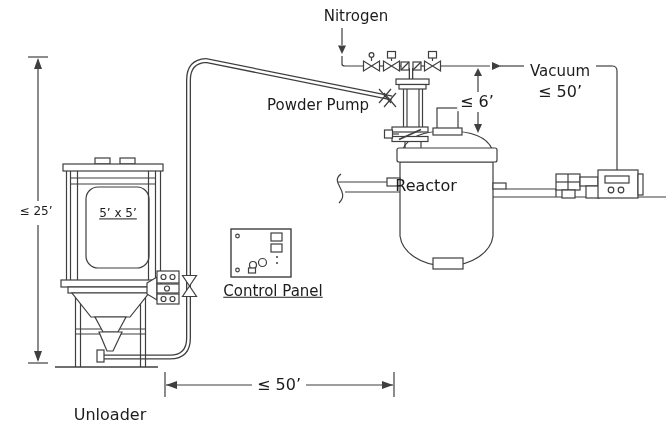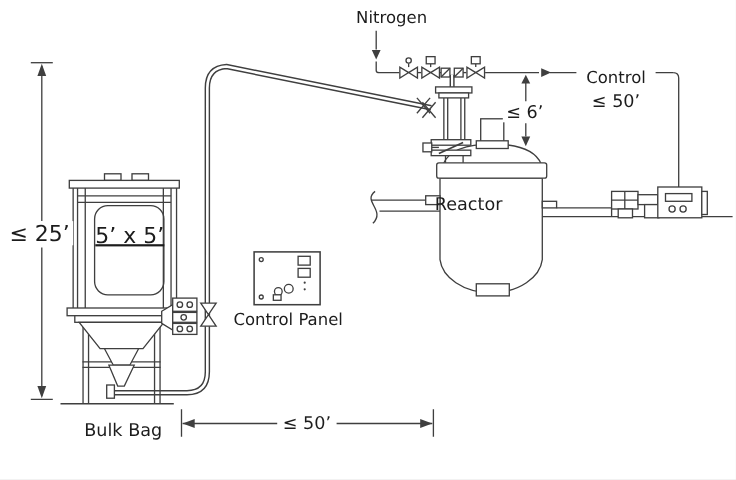--- a/index.html
+++ b/index.html
@@ -1,20 +1,20 @@
 <!DOCTYPE html>
 <html><head>
 <meta charset="utf-8">
 <style>
   html,body{margin:0;padding:0;background:#e8e8e8;font-family:"DejaVu Sans","Liberation Sans",sans-serif;}
   .stage{position:relative;width:669px;height:436px;background:#ffffff;overflow:hidden;margin:0 auto;}
   .stage svg{position:absolute;left:0;top:0;}
   .lbl{position:absolute;transform:translate(-50%,-50%);color:#1c1c1c;font-size:15px;white-space:nowrap;line-height:1.1;}
   .dim{font-size:16px;background:#ffffff;padding:0 3px;}
-  .big{font-size:20px;}
+  .big{font-size:12px;}
   .sz16{font-size:16px;}
 </style>
 </head>
 <body>
 
 <div class="stage">
 
 <svg width="669" height="436" viewBox="0 0 669 436" fill="none" stroke="#3f3f3f" stroke-width="1.2">
 
   <g>
@@ -196,23 +196,24 @@
     <line x1="165" y1="372" x2="165" y2="397"></line>
     <line x1="394" y1="372" x2="394" y2="397"></line>
     <line x1="166" y1="385" x2="252" y2="385"></line>
     <line x1="306" y1="385" x2="393" y2="385"></line>
     <polygon points="166,385 177,381 177,389" fill="#3f3f3f" stroke="none"></polygon>
     <polygon points="393,385 382,381 382,389" fill="#3f3f3f" stroke="none"></polygon>
   </g>
 </svg>
 
 <div class="lbl" style="left:356px;top:16px;">Nitrogen</div>
-<div class="lbl" style="left:560px;top:71px;">Control</div>
+<div class="lbl" style="left:318px;top:105px;">Powder Pump</div>
+<div class="lbl" style="left:560px;top:71px;">Vacuum</div>
 <div class="lbl sz16" style="left:560px;top:92px;">≤ 50’</div>
 <div class="lbl dim" style="left:477px;top:102px;">≤ 6’</div>
 <div class="lbl sz16" style="left:426px;top:186px;">Reactor</div>
 <div class="lbl big" style="left:118px;top:214px;text-decoration:underline;">5’ x 5’</div>
 <div class="lbl dim big" style="left:36px;top:212px;">≤ 25’</div>
-<div class="lbl" style="left:262px;top:291px;">Control Panel</div>
-<div class="lbl sz16" style="left:112px;top:391px;">Bulk Bag</div>
+<div class="lbl" style="left:273px;top:291px;text-decoration:underline;">Control Panel</div>
+<div class="lbl sz16" style="left:110px;top:415px;">Unloader</div>
 <div class="lbl dim" style="left:279px;top:385px;">≤ 50’</div>
 
 </div>
 
 </body></html>

